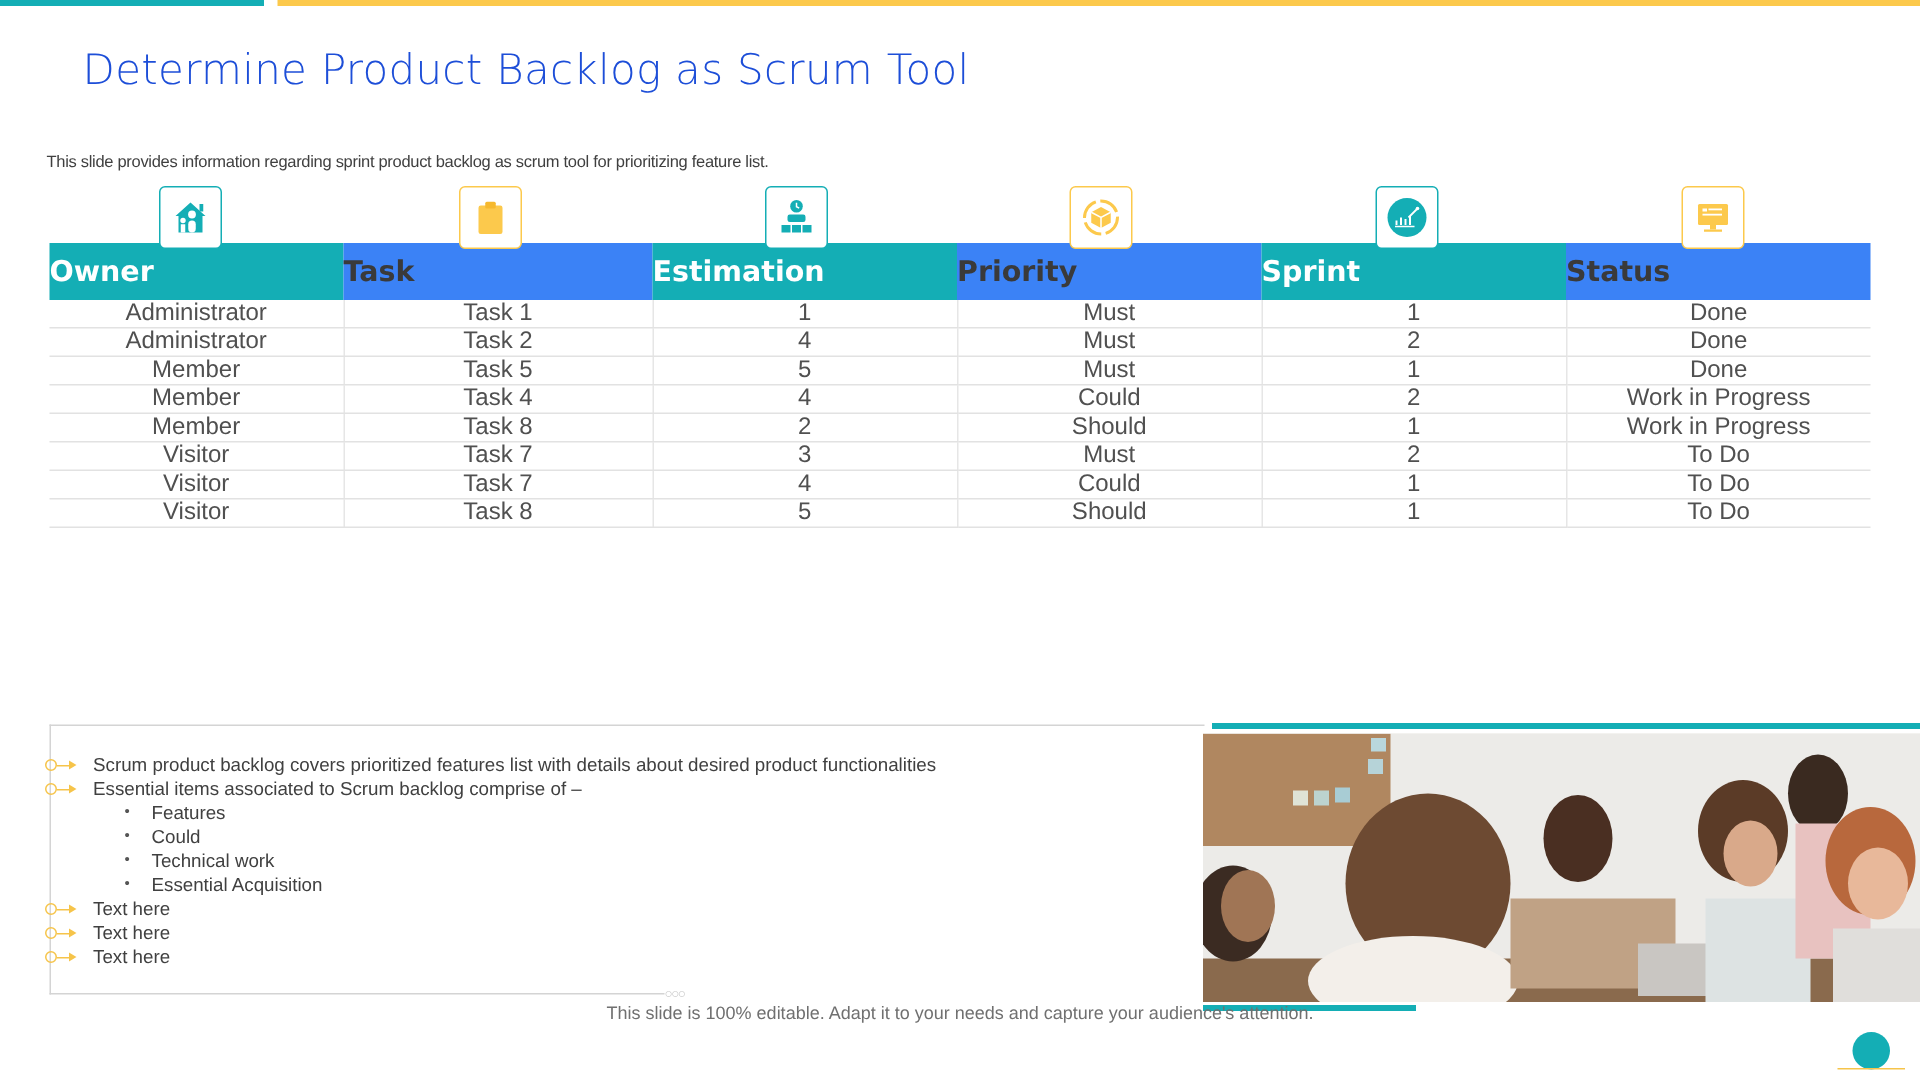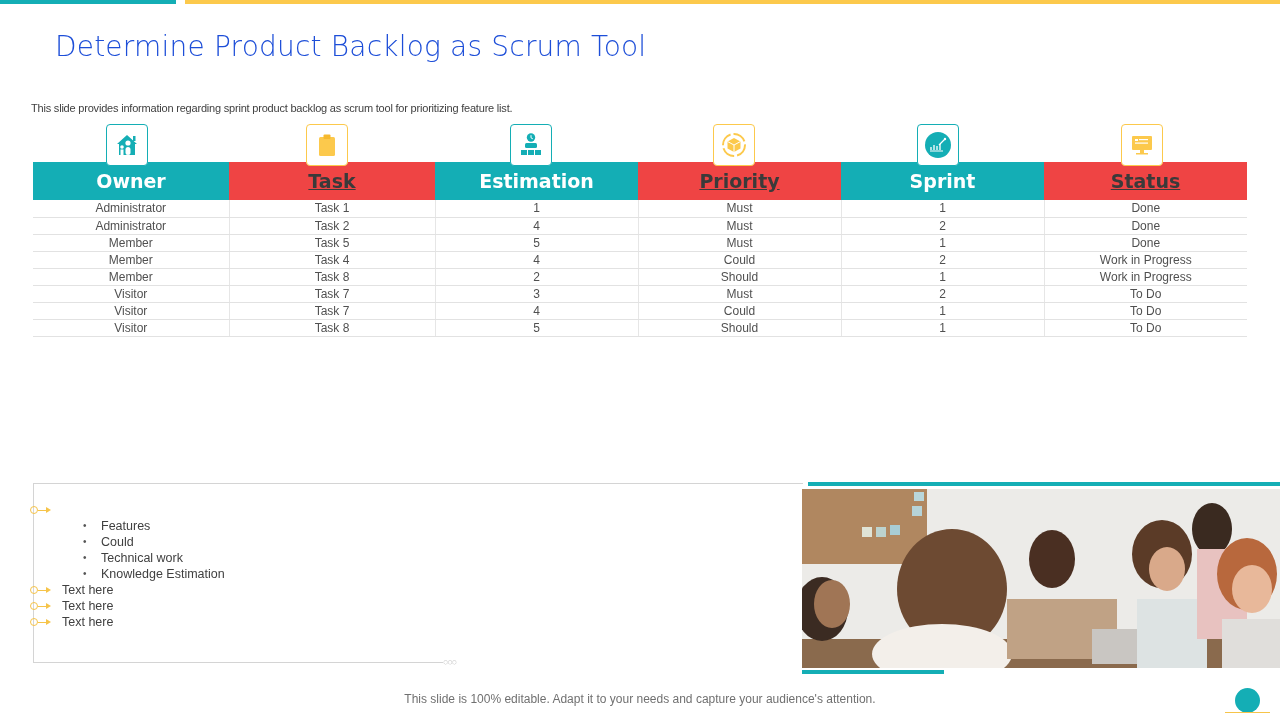--- a/index.html
+++ b/index.html
@@ -12,43 +12,43 @@
   .title { position: absolute; left: 31px; top: 30px; font-family: "DejaVu Sans", sans-serif; font-weight: 300; font-size: 28px; color: #1d4ed8; letter-spacing: 0.2px; margin-left: 24px; }
   .subtitle { position: absolute; left: 31px; top: 102px; font-size: 11px; color: #404040; letter-spacing: -0.2px; }
 
   .table-wrap { position: absolute; left: 33px; top: 124px; width: 1214px; }
   .icons-row { position: relative; height: 38px; }
   .icon-box { position: absolute; top: 0; width: 42px; height: 42px; background: #fff; border-radius: 4px; display: flex; align-items: center; justify-content: center; z-index: 2; }
   .icon-box.teal { border: 1.5px solid #14AEB5; }
   .icon-box.yellow { border: 1.5px solid #FCC94C; }
 
   table { border-collapse: collapse; width: 1214px; table-layout: fixed; }
-  th { height: 38px; font-family: "DejaVu Sans", sans-serif; font-weight: bold; font-size: 19px; text-align: center; vertical-align: middle; }
+  th { height: 38px; font-family: "DejaVu Sans", sans-serif; font-weight: bold; font-size: 19px; text-align: left; vertical-align: middle; }
   th.teal { background: #14AEB5; color: #ffffff; }
-  th.yellow { background: #ef4444; color: #3a3a3a; text-decoration: underline; }
-  td { height: 17px; font-size: 12px; color: #505050; text-align: center; border-bottom: 1.5px solid #e2e2e2; border-right: 1px solid #e6e6e6; }
+  th.yellow { background: #3b82f6; color: #3a3a3a; }
+  td { height: 17px; font-size: 16px; color: #505050; text-align: center; border-bottom: 1.5px solid #e2e2e2; border-right: 1px solid #e6e6e6; }
   td:last-child { border-right: none; }
 
   .notes-box { position: absolute; left: 33px; top: 483px; width: 770px; height: 180px; border-left: 1px solid #d4d4d4; border-top: 1px solid #d4d4d4; }
   .notes-bottom-line { position: absolute; left: 33px; top: 662px; width: 410px; height: 1px; background: #d4d4d4; }
   .notes-dots { position: absolute; left: 443px; top: 657px; font-size: 9px; color: #c8c8c8; letter-spacing: -1px; }
   .notes { position: absolute; left: 30px; top: 502px; font-size: 12.5px; color: #404040; line-height: 16px; }
   .note-item { display: flex; align-items: center; height: 16px; }
   .arrow { width: 24px; height: 10px; position: relative; margin-right: 8px; }
   .arrow .circ { position: absolute; left: 0; top: 1px; width: 8px; height: 8px; border: 1px solid #F6C44A; border-radius: 50%; }
   .arrow .line { position: absolute; left: 8px; top: 5px; width: 10px; height: 1px; background: #F6C44A; }
   .arrow .head { position: absolute; left: 16px; top: 2px; width: 0; height: 0; border-left: 5px solid #F6C44A; border-top: 3px solid transparent; border-bottom: 3px solid transparent; }
   .sub-item { display: flex; align-items: center; height: 16px; padding-left: 53px; }
   .sub-bullet { width: 18px; font-size: 10px; color: #555; }
 
   .photo-topbar { position: absolute; left: 808px; top: 482px; width: 472px; height: 4px; background: #14AEB5; }
   .photo { position: absolute; left: 802px; top: 489px; width: 478px; height: 179px; overflow: hidden; background: #e9e7e3; }
   .photo-bottombar { position: absolute; left: 802px; top: 670px; width: 142px; height: 4px; background: #14AEB5; }
 
-  .footer { position: absolute; left: 0; width: 1280px; top: 692px; text-align: center; font-size: 12px; color: #707070; }
+  .footer { position: absolute; left: 0; width: 1280px; top: 668px; text-align: center; font-size: 12px; color: #707070; }
   .page-dot { position: absolute; left: 1235px; top: 688px; width: 25px; height: 25px; border-radius: 50%; background: #14AEB5; }
   .page-dot-line { position: absolute; left: 1225px; top: 712px; width: 45px; height: 1px; background: #F6C44A; }
 </style>
 </head>
 <body>
 
 <div class="topbar-teal"></div>
 <div class="topbar-yellow"></div>
 
 <h1 class="title">Determine Product Backlog as Scrum Tool</h1>
@@ -208,36 +208,45 @@
 <div class="notes-bottom-line"></div>
 <div class="notes-dots">○○○</div>
 
 <div class="notes">
   <div class="note-item">
     <span class="arrow">
         <span class="circ"></span>
         <span class="line"></span>
         <span class="head"></span>
       </span>
+    <span>Scrum product backlog covers prioritized features list with details about desired product functionalities</span>
+  </div>
+  <div class="note-item">
+    <span class="arrow">
+        <span class="circ"></span>
+        <span class="line"></span>
+        <span class="head"></span>
+      </span>
+    <span>Essential items associated to Scrum backlog comprise of –</span>
   </div>
   <div class="sub-item">
     <span class="sub-bullet">•</span>
     <span>Features</span>
   </div>
   <div class="sub-item">
     <span class="sub-bullet">•</span>
     <span>Could</span>
   </div>
   <div class="sub-item">
     <span class="sub-bullet">•</span>
     <span>Technical work</span>
   </div>
   <div class="sub-item">
     <span class="sub-bullet">•</span>
-    <span>Knowledge Estimation</span>
+    <span>Essential Acquisition</span>
   </div>
   <div class="note-item">
     <span class="arrow">
         <span class="circ"></span>
         <span class="line"></span>
         <span class="head"></span>
       </span>
     <span>Text here</span>
   </div>
   <div class="note-item">

